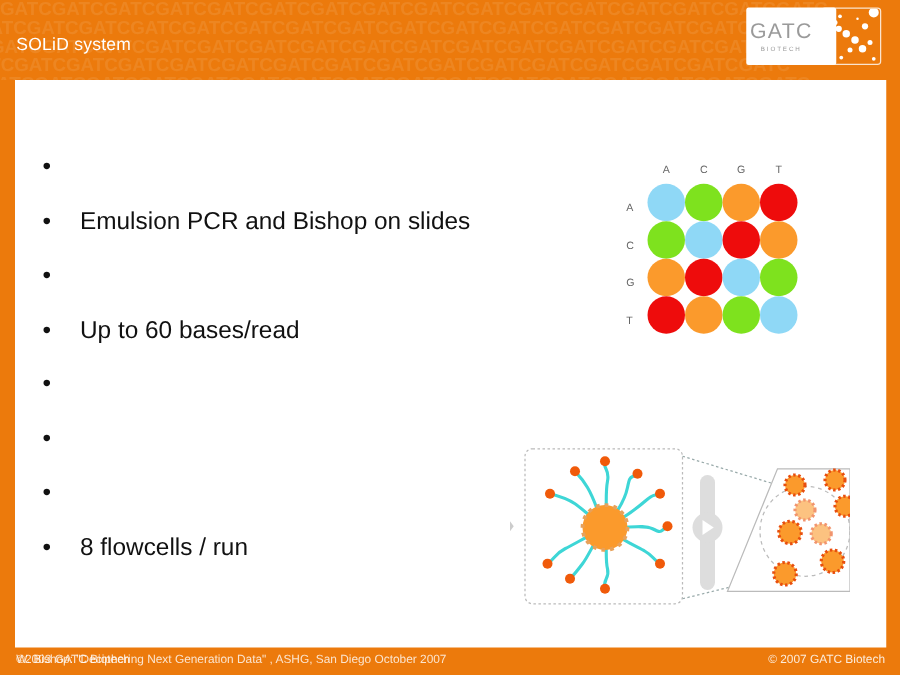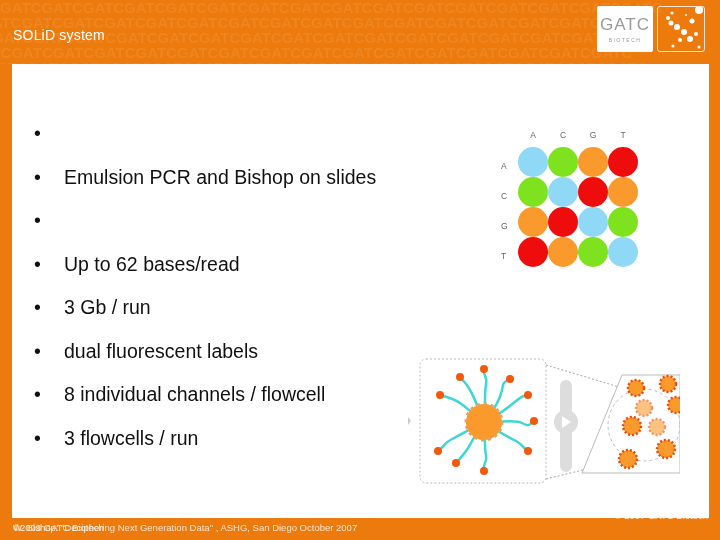--- a/index.html
+++ b/index.html
@@ -1,29 +1,29 @@
 <!DOCTYPE html>
 <html><head>
 <meta charset="utf-8">
 <style>
   html, body { margin:0; padding:0; }
   body { width:720px; height:540px; position:relative; overflow:hidden; background:#ec7a0c; font-family:"Liberation Sans", sans-serif; }
   .pattern { position:absolute; left:0; top:0; width:720px; height:64px; overflow:hidden; color:rgba(255,255,255,0.09); font-size:15px; line-height:15px; font-weight:bold; letter-spacing:0; white-space:nowrap; }
   .title { position:absolute; left:13px; top:27px; color:#fff; font-weight:normal; font-size:14px; letter-spacing:0.2px; }
-  .logo-box { position:absolute; left:597px; top:6px; width:56px; height:46px; background:#fff; border-radius:2px; }
+  .logo-box { position:absolute; left:597px; top:6px; width:72px; height:46px; background:#fff; border-radius:2px; }
   .logo-gatc { position:absolute; left:0; width:56px; top:9px; text-align:center; color:#9a9a9a; font-size:17px; letter-spacing:1px; }
   .logo-bio { position:absolute; left:0; width:56px; top:31px; text-align:center; color:#9a9a9a; font-size:5px; letter-spacing:1.5px; }
   .logo-dots { position:absolute; left:657px; top:6px; width:48px; height:46px; border:1.5px solid rgba(255,255,255,0.8); border-radius:3px; box-sizing:border-box; }
   .content { position:absolute; left:12px; top:64px; width:697px; height:454px; background:#fff; }
   ul.bullets { position:absolute; left:34px; top:120px; margin:0; padding:0; list-style:none; }
   ul.bullets li { position:relative; font-size:19.5px; color:#111; height:43.5px; line-height:26px; padding-left:30px; }
   ul.bullets li .dot { position:absolute; left:0; top:0; }
   .footer-left { position:absolute; left:13px; top:522px; font-size:9.5px; color:rgba(255,255,255,0.8); white-space:nowrap; }
   .footer-left span { position:absolute; left:0; top:0; white-space:nowrap; }
-  .footer-right { position:absolute; right:12px; top:510px; font-size:9.5px; color:rgba(255,255,255,0.85);margin-left:48px; }
+  .footer-right { position:absolute; right:12px; top:522px; font-size:9.5px; color:rgba(255,255,255,0.85);margin-left:48px; }
   .matrix { position:absolute; left:505px; top:125px; }
   .mx-col { position:absolute; top:5px; width:30px; text-align:center; font-size:8.5px; color:#666; }
   .mx-row { position:absolute; left:-4px; width:12px; font-size:8.5px; color:#666; }
   .cell { position:absolute; width:30px; height:30px; border-radius:50%; }
 </style>
 </head>
 <body>
 
 <div class="pattern">
   <div>GATCGATCGATCGATCGATCGATCGATCGATCGATCGATCGATCGATCGATCGATCGATCGATC</div>
@@ -58,25 +58,25 @@
     </g>
   </svg>
 </div>
 
 <div class="content"></div>
 
 <ul class="bullets">
   <li><span class="dot">•</span></li>
   <li><span class="dot">•</span><span>Emulsion PCR and Bishop on slides</span></li>
   <li><span class="dot">•</span></li>
-  <li><span class="dot">•</span><span>Up to 62 bases/read</span></li>
-  <li><span class="dot">•</span><span>3 Gb / run</span></li>
-  <li><span class="dot">•</span><span>dual fluorescent labels</span></li>
-  <li><span class="dot">•</span><span>8 individual channels / flowcell</span></li>
-  <li><span class="dot">•</span><span>3 flowcells / run</span></li>
+  <li><span class="dot">•</span><span>Up to 60 bases/read</span></li>
+  <li><span class="dot">•</span></li>
+  <li><span class="dot">•</span></li>
+  <li><span class="dot">•</span></li>
+  <li><span class="dot">•</span><span>8 flowcells / run</span></li>
 </ul>
 
 <div class="matrix">
   <div class="mx-col" style="left:13px">A</div>
   <div class="mx-col" style="left:43px">C</div>
   <div class="mx-col" style="left:73px">G</div>
   <div class="mx-col" style="left:103px">T</div>
   <div class="mx-row" style="top:36px">A</div>
   <div class="mx-row" style="top:66px">C</div>
   <div class="mx-row" style="top:96px">G</div>

